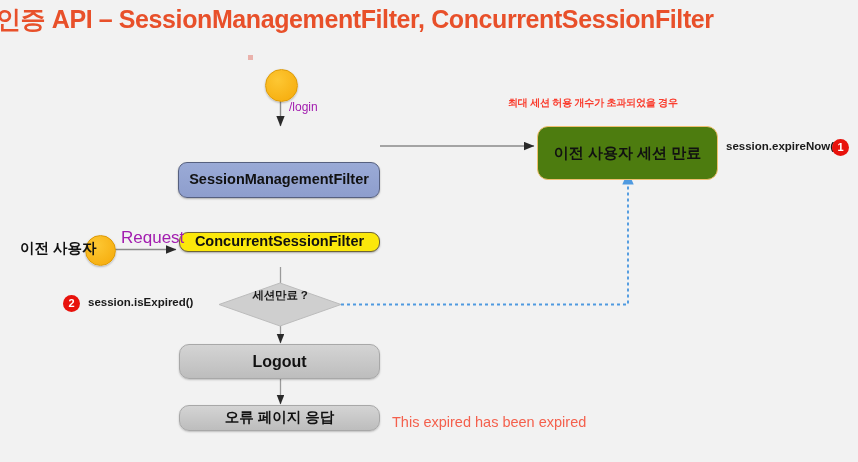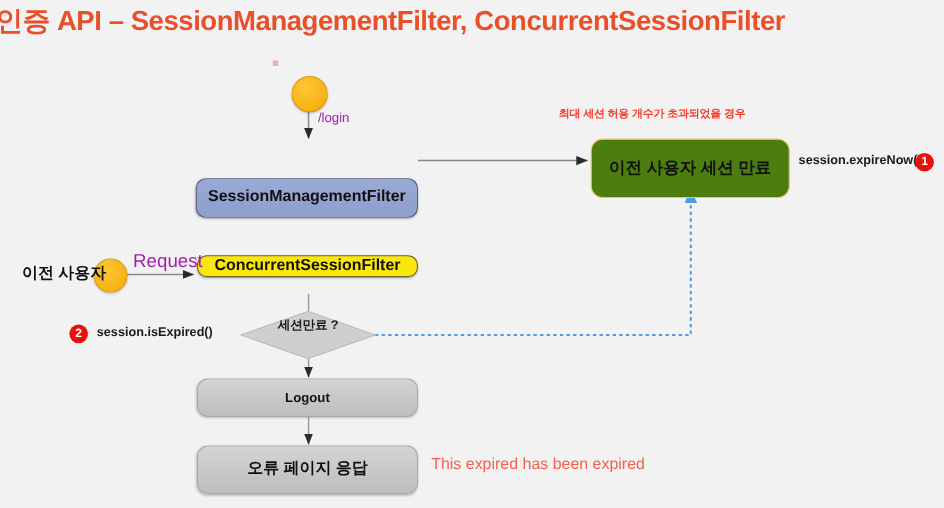--- a/index.html
+++ b/index.html
@@ -92,32 +92,32 @@
     background: #fbe80b;
     border: 1.3px solid #6d6338;
     box-shadow: 0 1px 2px rgba(0,0,0,0.3);
   }
 
   .node-logout {
     left: 179px;
     top: 344px;
     width: 201px;
     height: 35px;
-    font-size: 12px;
+    font-size: 16px;
     background: linear-gradient(#d4d4d4, #bdbdbd);
     border: 1.1px solid #a8a8a8;
     border-radius: 10px;
     box-shadow: 0 1px 2px rgba(0,0,0,0.22);
   }
 
   .node-errorpage {
     left: 179px;
     top: 405px;
     width: 201px;
-    height: 44px;
+    height: 26px;
     font-size: 14.5px;
     background: linear-gradient(#d4d4d4, #bdbdbd);
     border: 1.1px solid #a8a8a8;
     border-radius: 10px;
     box-shadow: 0 1px 2px rgba(0,0,0,0.22);
   }
 
   
   .decision-wrap {
     position: absolute;

